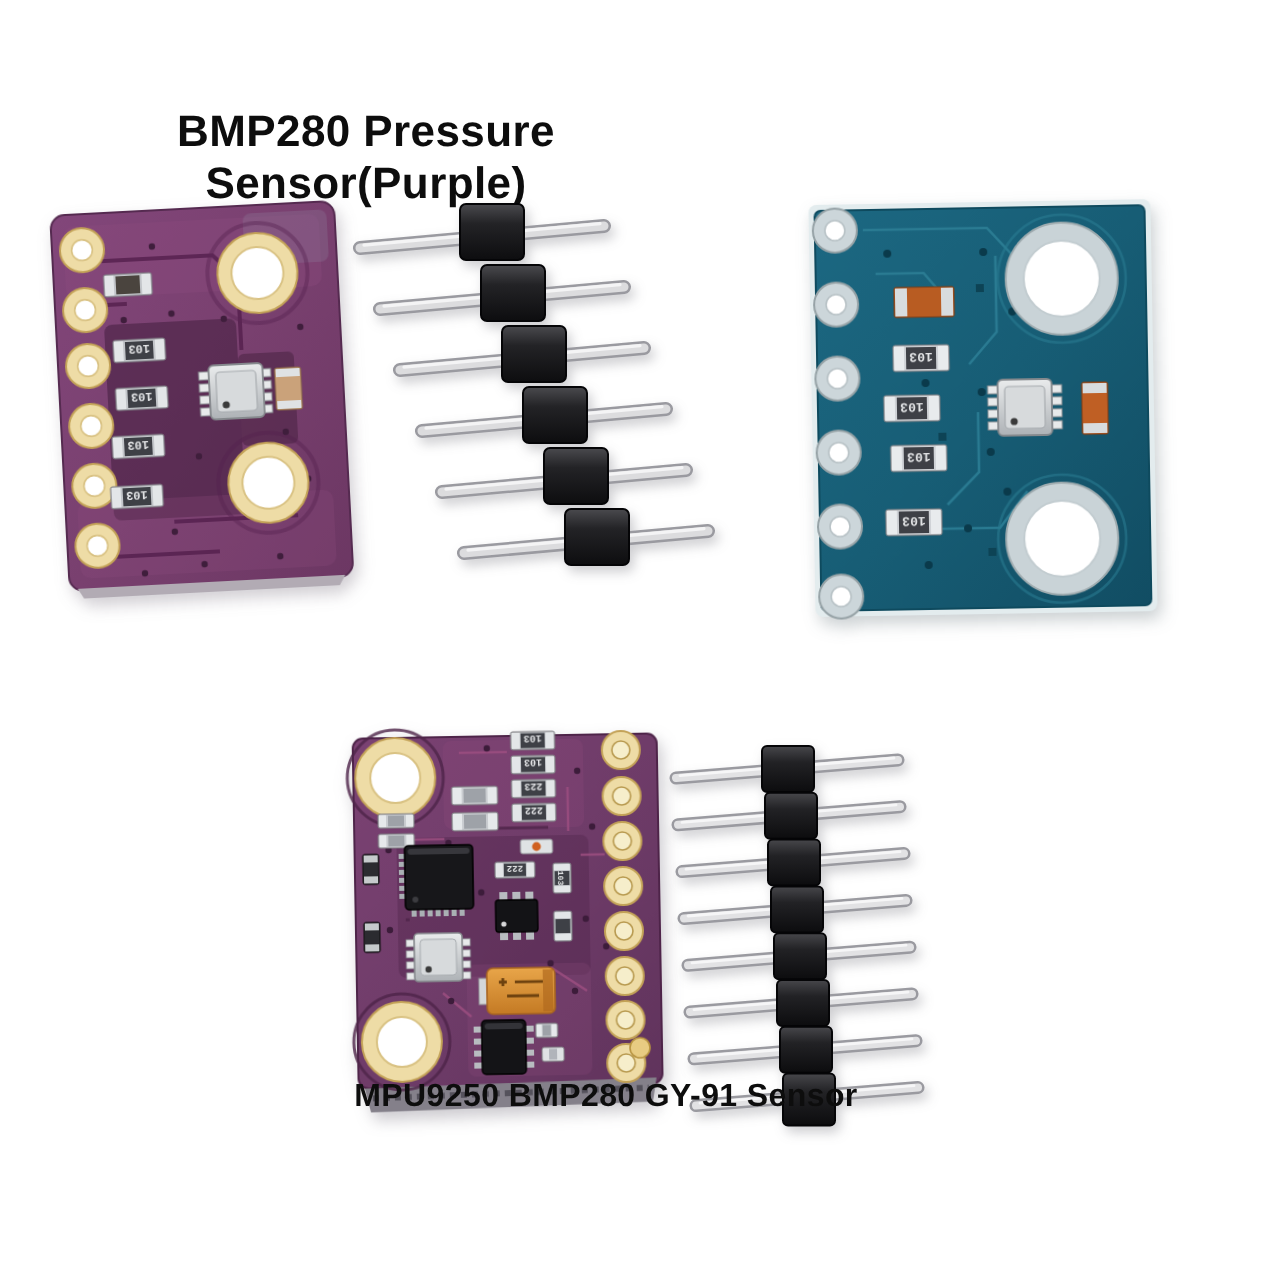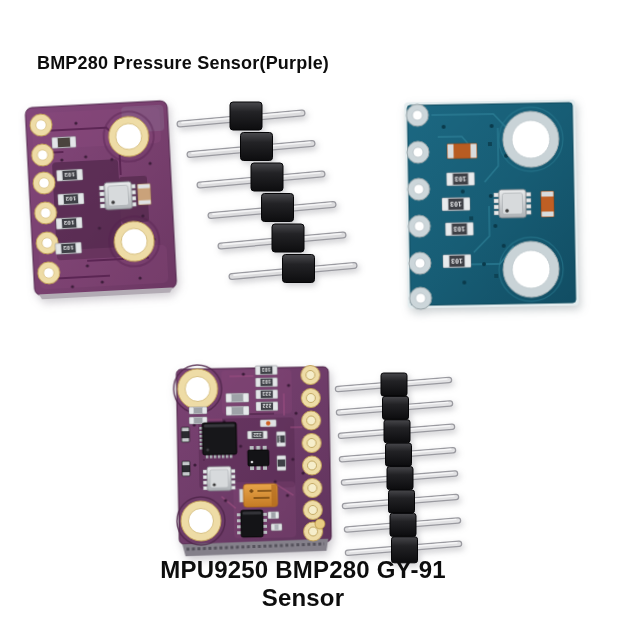--- a/index.html
+++ b/index.html
@@ -1,21 +1,21 @@
 <!DOCTYPE html>
 <html><head>
 <meta charset="utf-8">
 <style>
   html,body{margin:0;padding:0;}
   body{width:640px;height:640px;background:#ffffff;font-family:"Liberation Sans",sans-serif;overflow:hidden;}
   .canvas{position:relative;width:640px;height:640px;background:#ffffff;}
   .title{position:absolute;text-align:center;font-weight:bold;color:#0d0d0d;letter-spacing:0.2px;}
-  .title-left{left:20px;top:53px;width:326px;font-size:18px;}
+  .title-left{left:20px;top:53px;width:326px;font-size:22px;}
   .title-right{left:348px;top:53px;width:292px;font-size:18px;}
-  .caption{left:128px;top:556px;width:350px;font-size:24px;}
+  .caption{left:128px;top:540px;width:350px;font-size:16px;}
   svg.part{position:absolute;overflow:visible;}
   #purple-board{left:24px;top:98px;filter:drop-shadow(2px 4px 4px rgba(70,60,80,.25));transform:rotate(-3deg);}
   #header6{left:186px;top:94px;filter:drop-shadow(2px 3px 3px rgba(60,60,70,.25));}
   #blue-board{left:403px;top:96px;filter:drop-shadow(2px 4px 4px rgba(50,70,80,.25));transform:rotate(-1deg);}
   #gy91-board{left:175px;top:364px;filter:drop-shadow(2px 4px 4px rgba(70,60,80,.28));transform:rotate(-1deg);}
   #header8{left:334px;top:370px;filter:drop-shadow(2px 3px 3px rgba(60,60,70,.25));}
   .smdtxt{font-family:"Liberation Mono",monospace;font-weight:bold;fill:#e4e5e7;}
 </style>
 </head>
 <body>

